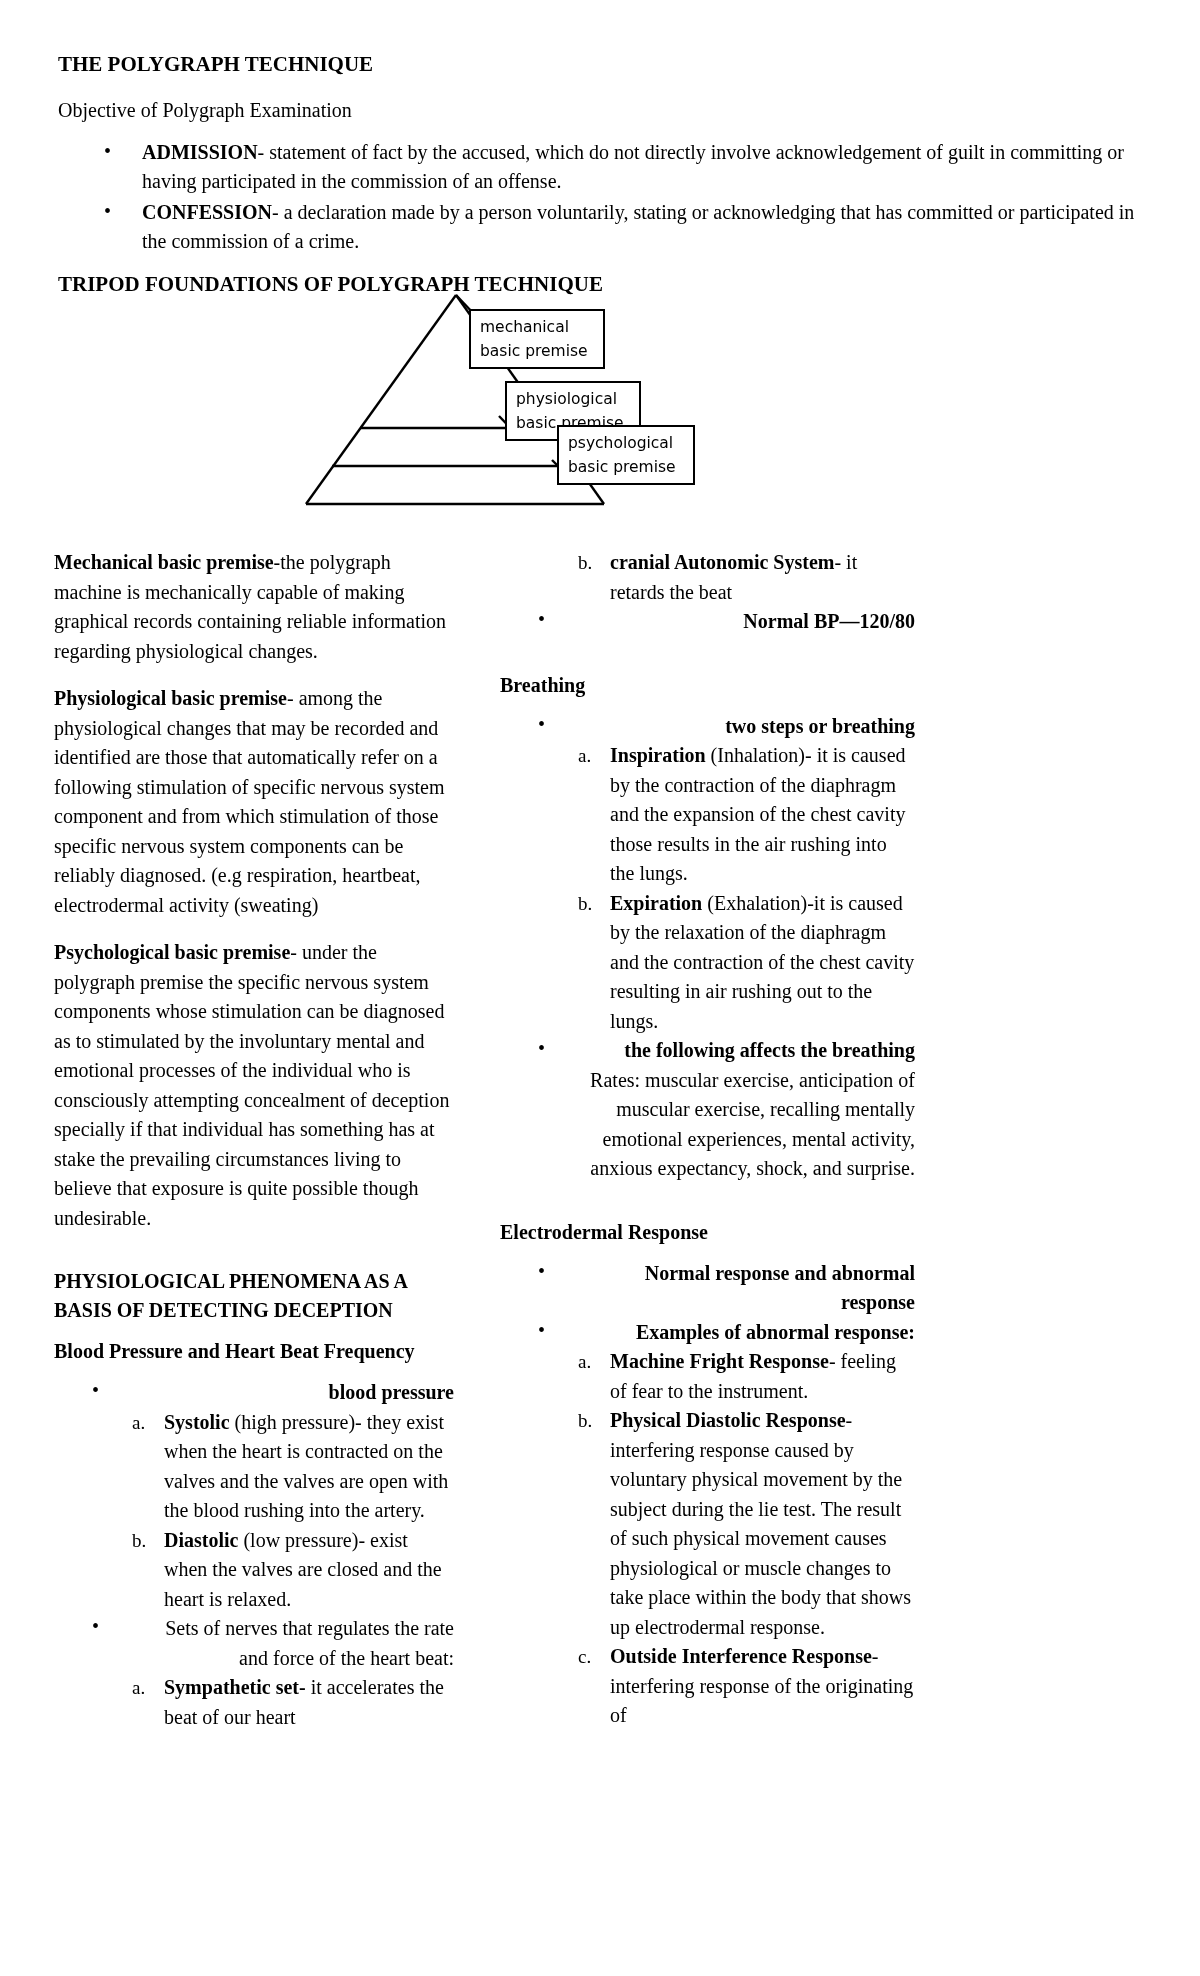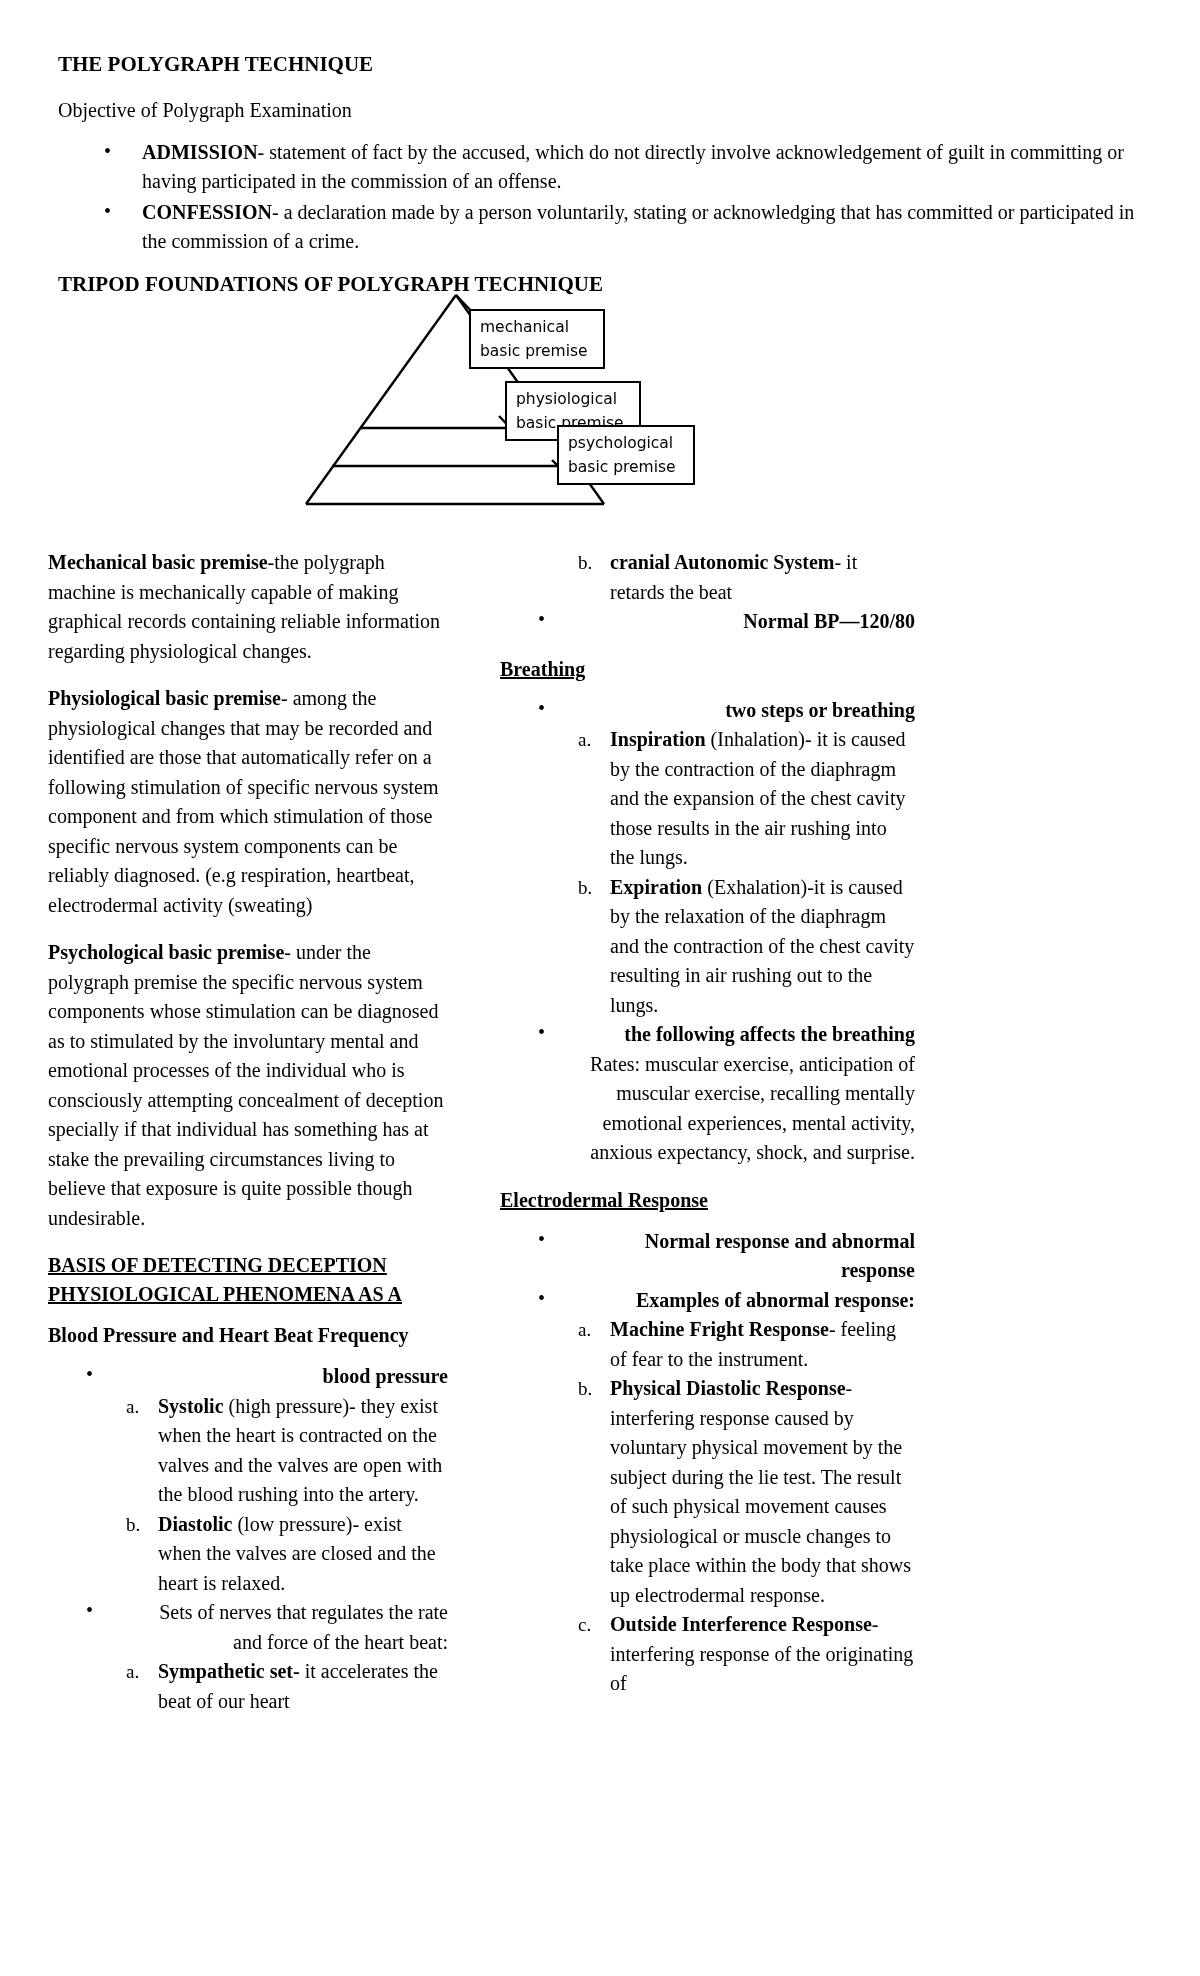--- a/index.html
+++ b/index.html
@@ -83,40 +83,40 @@
     font-size: 15.5px;
     fill: #000;
   }
 
   
   .col {
     position: absolute;
     top: 548px;
   }
   .col-left {
-    left: 48px;
+    left: 54px;
     width: 400px;
   }
   .col-right {
     left: 500px;
     width: 415px;
   }
   .para {
     font-size: 20px;
     line-height: 29.5px;
     margin: 0 0 18px 0;
     text-align: left;
   }
   .sec-head {
     font-weight: bold;
     font-size: 20px;
     line-height: 29px;
     margin: 0 0 12px 0;
   }
-  .sec-head.tall { margin-top: 18px; text-decoration: underline; }
+  .sec-head.tall { margin-top: 34px; }
 
   
   ul.bul {
     list-style: none;
     margin: 0 0 0 0;
     padding: 0;
   }
   ul.bul > li.bullet {
     position: relative;
     font-size: 20px;
@@ -205,22 +205,22 @@
 
   <div class="col col-left">
 
     <p class="para"><span class="b">Mechanical basic premise</span><span>-the polygraph machine is mechanically capable of making graphical records containing reliable information regarding physiological changes.</span></p>
 
     <p class="para"><span class="b">Physiological basic premise</span><span>- among the physiological changes that may be recorded and identified are those that automatically refer on a following stimulation of specific nervous system component and from which stimulation of those specific nervous system components can be reliably diagnosed. (e.g respiration, heartbeat, electrodermal activity (sweating)</span></p>
 
     <p class="para"><span class="b">Psychological basic premise</span><span>- under the polygraph premise the specific nervous system components whose stimulation can be diagnosed as to stimulated by the involuntary mental and emotional processes of the individual who is consciously attempting concealment of deception specially if that individual has something has at stake the prevailing circumstances living to believe that exposure is quite possible though undesirable.</span></p>
 
     <div class="sec-head tall">
+      <span class="nowrap-sub">PHYSIOLOGICAL PHENOMENA AS A</span>
       <span class="nowrap-sub">BASIS OF DETECTING DECEPTION</span>
-      <span class="nowrap-sub">PHYSIOLOGICAL PHENOMENA AS A</span>
     </div>
 
     <div class="sec-head">Blood Pressure and Heart Beat Frequency</div>
 
     <ul class="bul">
       <li class="bullet"><span class="b">blood pressure</span><span></span></li>
       <li class="letter"><span class="marker">a.</span><span class="b">Systolic</span><span> (high pressure)- they exist when the heart is contracted on the valves and the valves are open with the blood rushing into the artery.</span></li>
       <li class="letter"><span class="marker">b.</span><span class="b">Diastolic</span><span> (low pressure)- exist when the valves are closed and the heart is relaxed.</span></li>
       <li class="bullet"><span>Sets of nerves that regulates the rate and force of the heart beat:</span></li>
       <li class="letter"><span class="marker">a.</span><span class="b">Sympathetic set-</span><span> it accelerates the beat of our heart</span></li>

